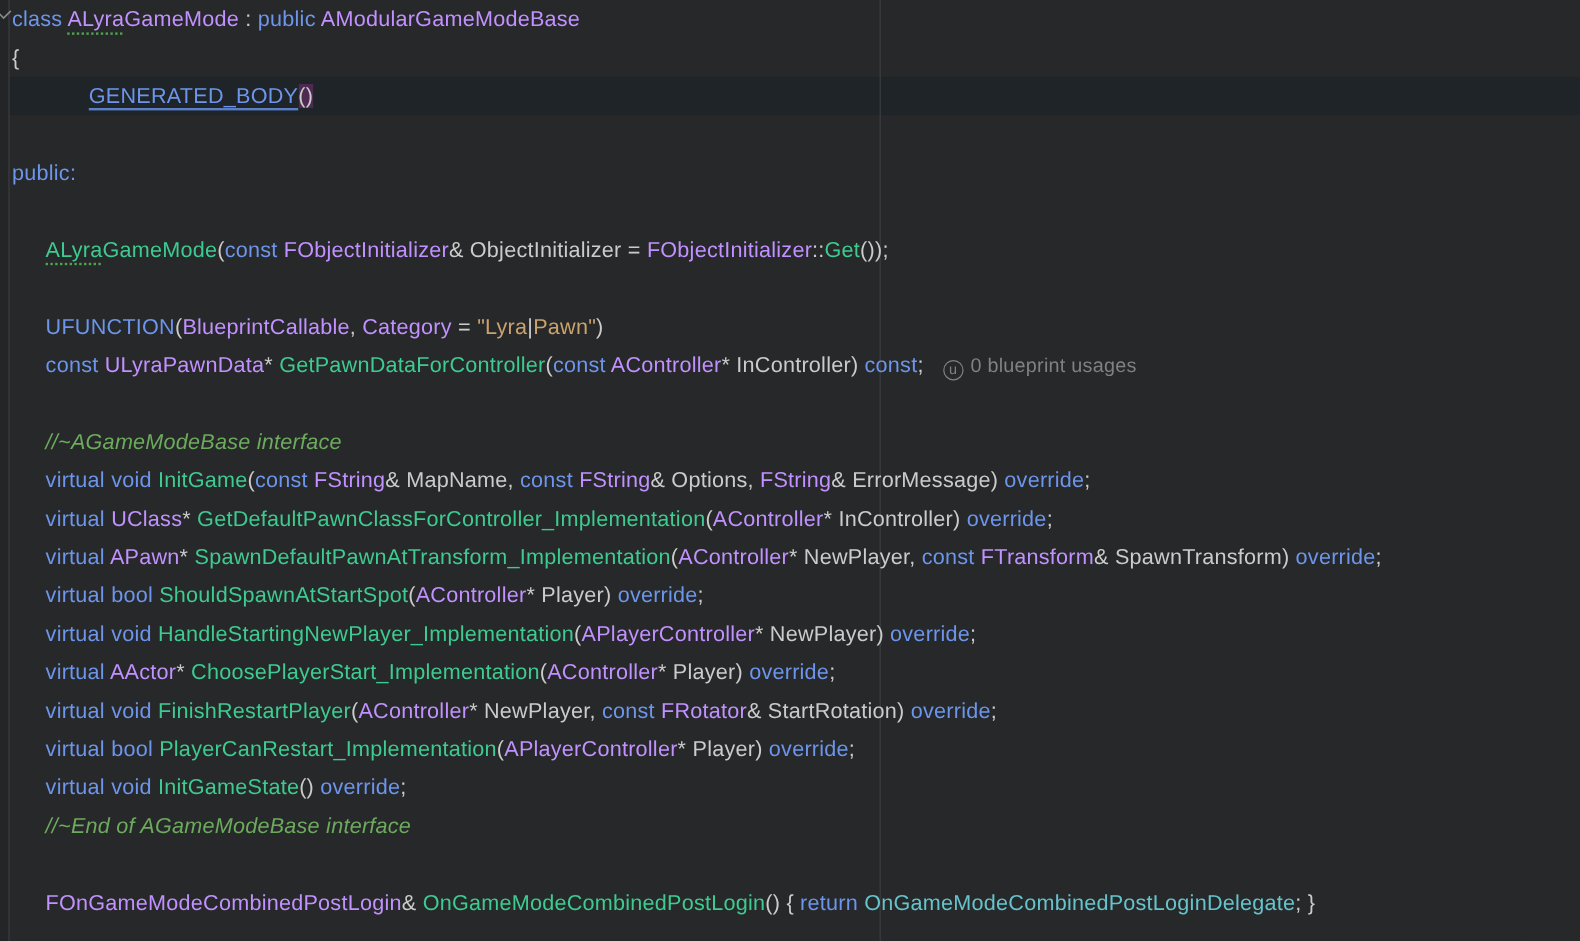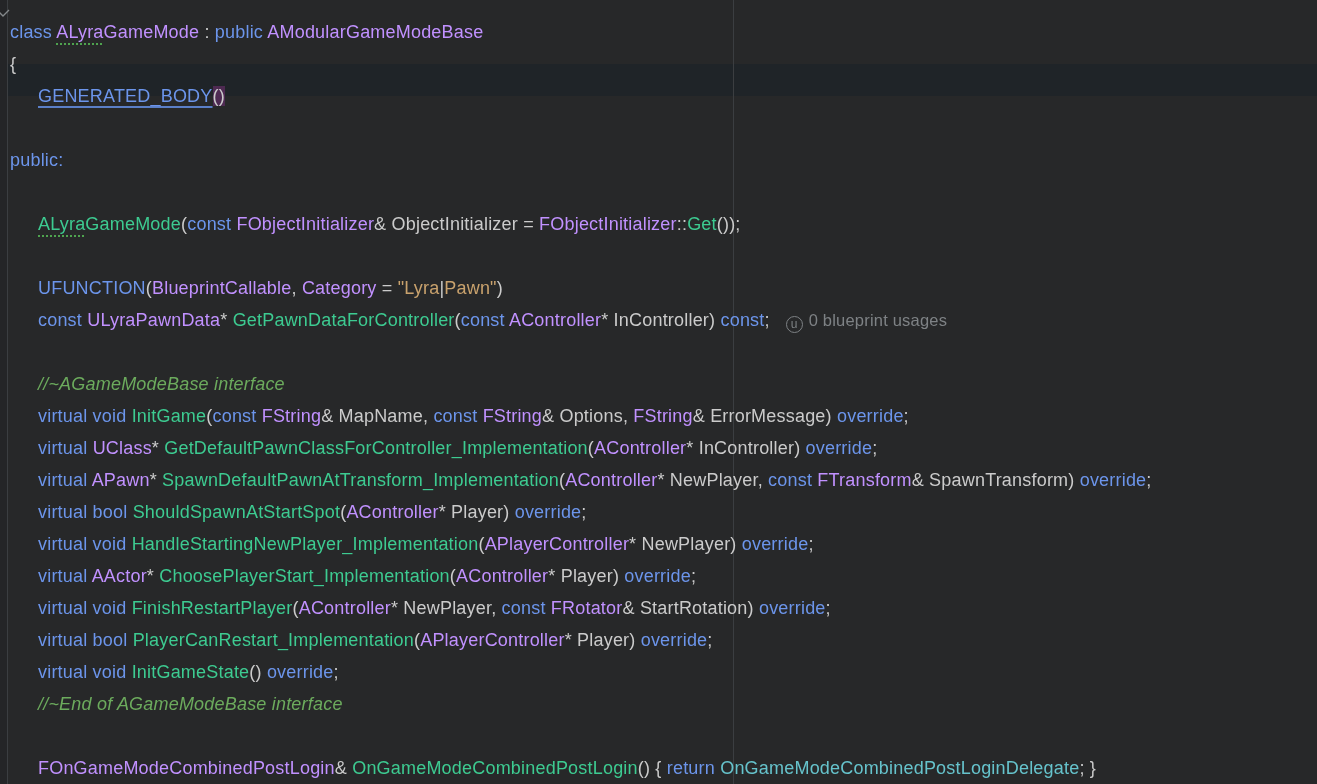--- a/index.html
+++ b/index.html
@@ -13,27 +13,27 @@
   #fold-icon{
     position:absolute;left:-5px;top:5px;z-index:5;
   }
   #caret-band{
     position:absolute;left:0;right:0;height:32px;z-index:1;
   }
   #margin-guide{
     position:absolute;top:0;bottom:0;width:1px;z-index:2;
   }
   #code{
-    position:absolute;left:0;top:16px;right:0;z-index:3;
+    position:absolute;left:0;top:0;right:0;z-index:3;
     font-size:18px;line-height:32px;letter-spacing:0.2px;
     white-space:pre;
   }
   .line{height:32px;white-space:pre;}
   .tk-c{font-style:italic;}
-  .tk-ul{text-decoration:underline;text-decoration-thickness:1.5px;text-underline-offset:4px;}
+  .tk-ul{text-decoration:underline;text-decoration-thickness:1.5px;text-underline-offset:4px;margin-left:36px;}
   .tk-sq{text-decoration:underline dotted;text-decoration-thickness:2px;text-underline-offset:5px;}
   .hint-wrap{display:inline-block;margin-left:16px;font-size:16.5px;}
   .uicon{
     display:inline-block;width:17px;height:17px;border-radius:50%;
     border:1.5px solid;box-sizing:border-box;
     font-size:12px;line-height:14px;text-align:center;
     vertical-align:-2px;margin-right:6px;
   }
 </style>
 </head>

